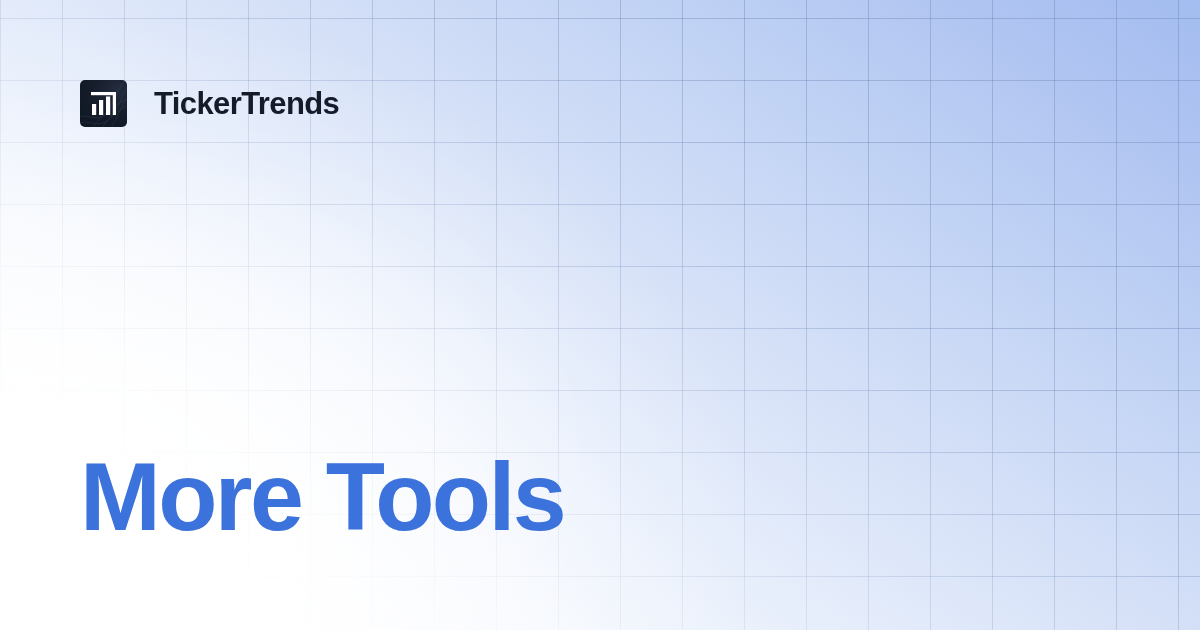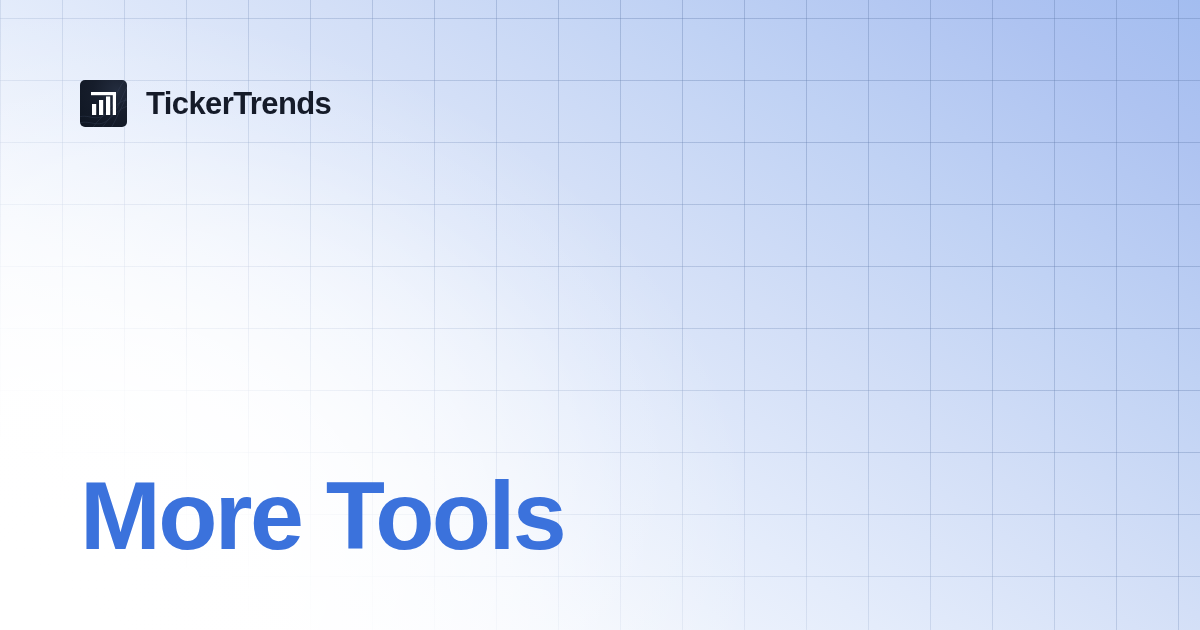--- a/index.html
+++ b/index.html
@@ -78,21 +78,21 @@
         rgba(0,0,0,0) 88%);
   }
 
   
   .brand {
     position: absolute;
     left: 80px;
     top: 80px;
     display: flex;
     align-items: center;
-    gap: 19px;
+    gap: 27px;
   }
 
   .brand-badge {
     position: relative;
     width: 47px;
     height: 47px;
     border-radius: 5px;
     background:
       radial-gradient(circle at 78% 22%, #232c3e 0%, #161d2b 45%, #0f1622 100%);
     overflow: hidden;
@@ -121,21 +121,20 @@
   .headline {
     position: absolute;
     left: 80px;
     top: 448px;
     font-size: 97px;
     font-weight: 700;
     letter-spacing: -2.6px;
     line-height: 1;
     color: #3b72dc;
     white-space: nowrap;
-    margin-top: 19px;
   }
 </style>
 </head>
 <body>
 
 <div class="og-card">
 
   <div class="bg-gradient"></div>
   <div class="bg-bloom"></div>
   <div class="bg-grid"></div>

